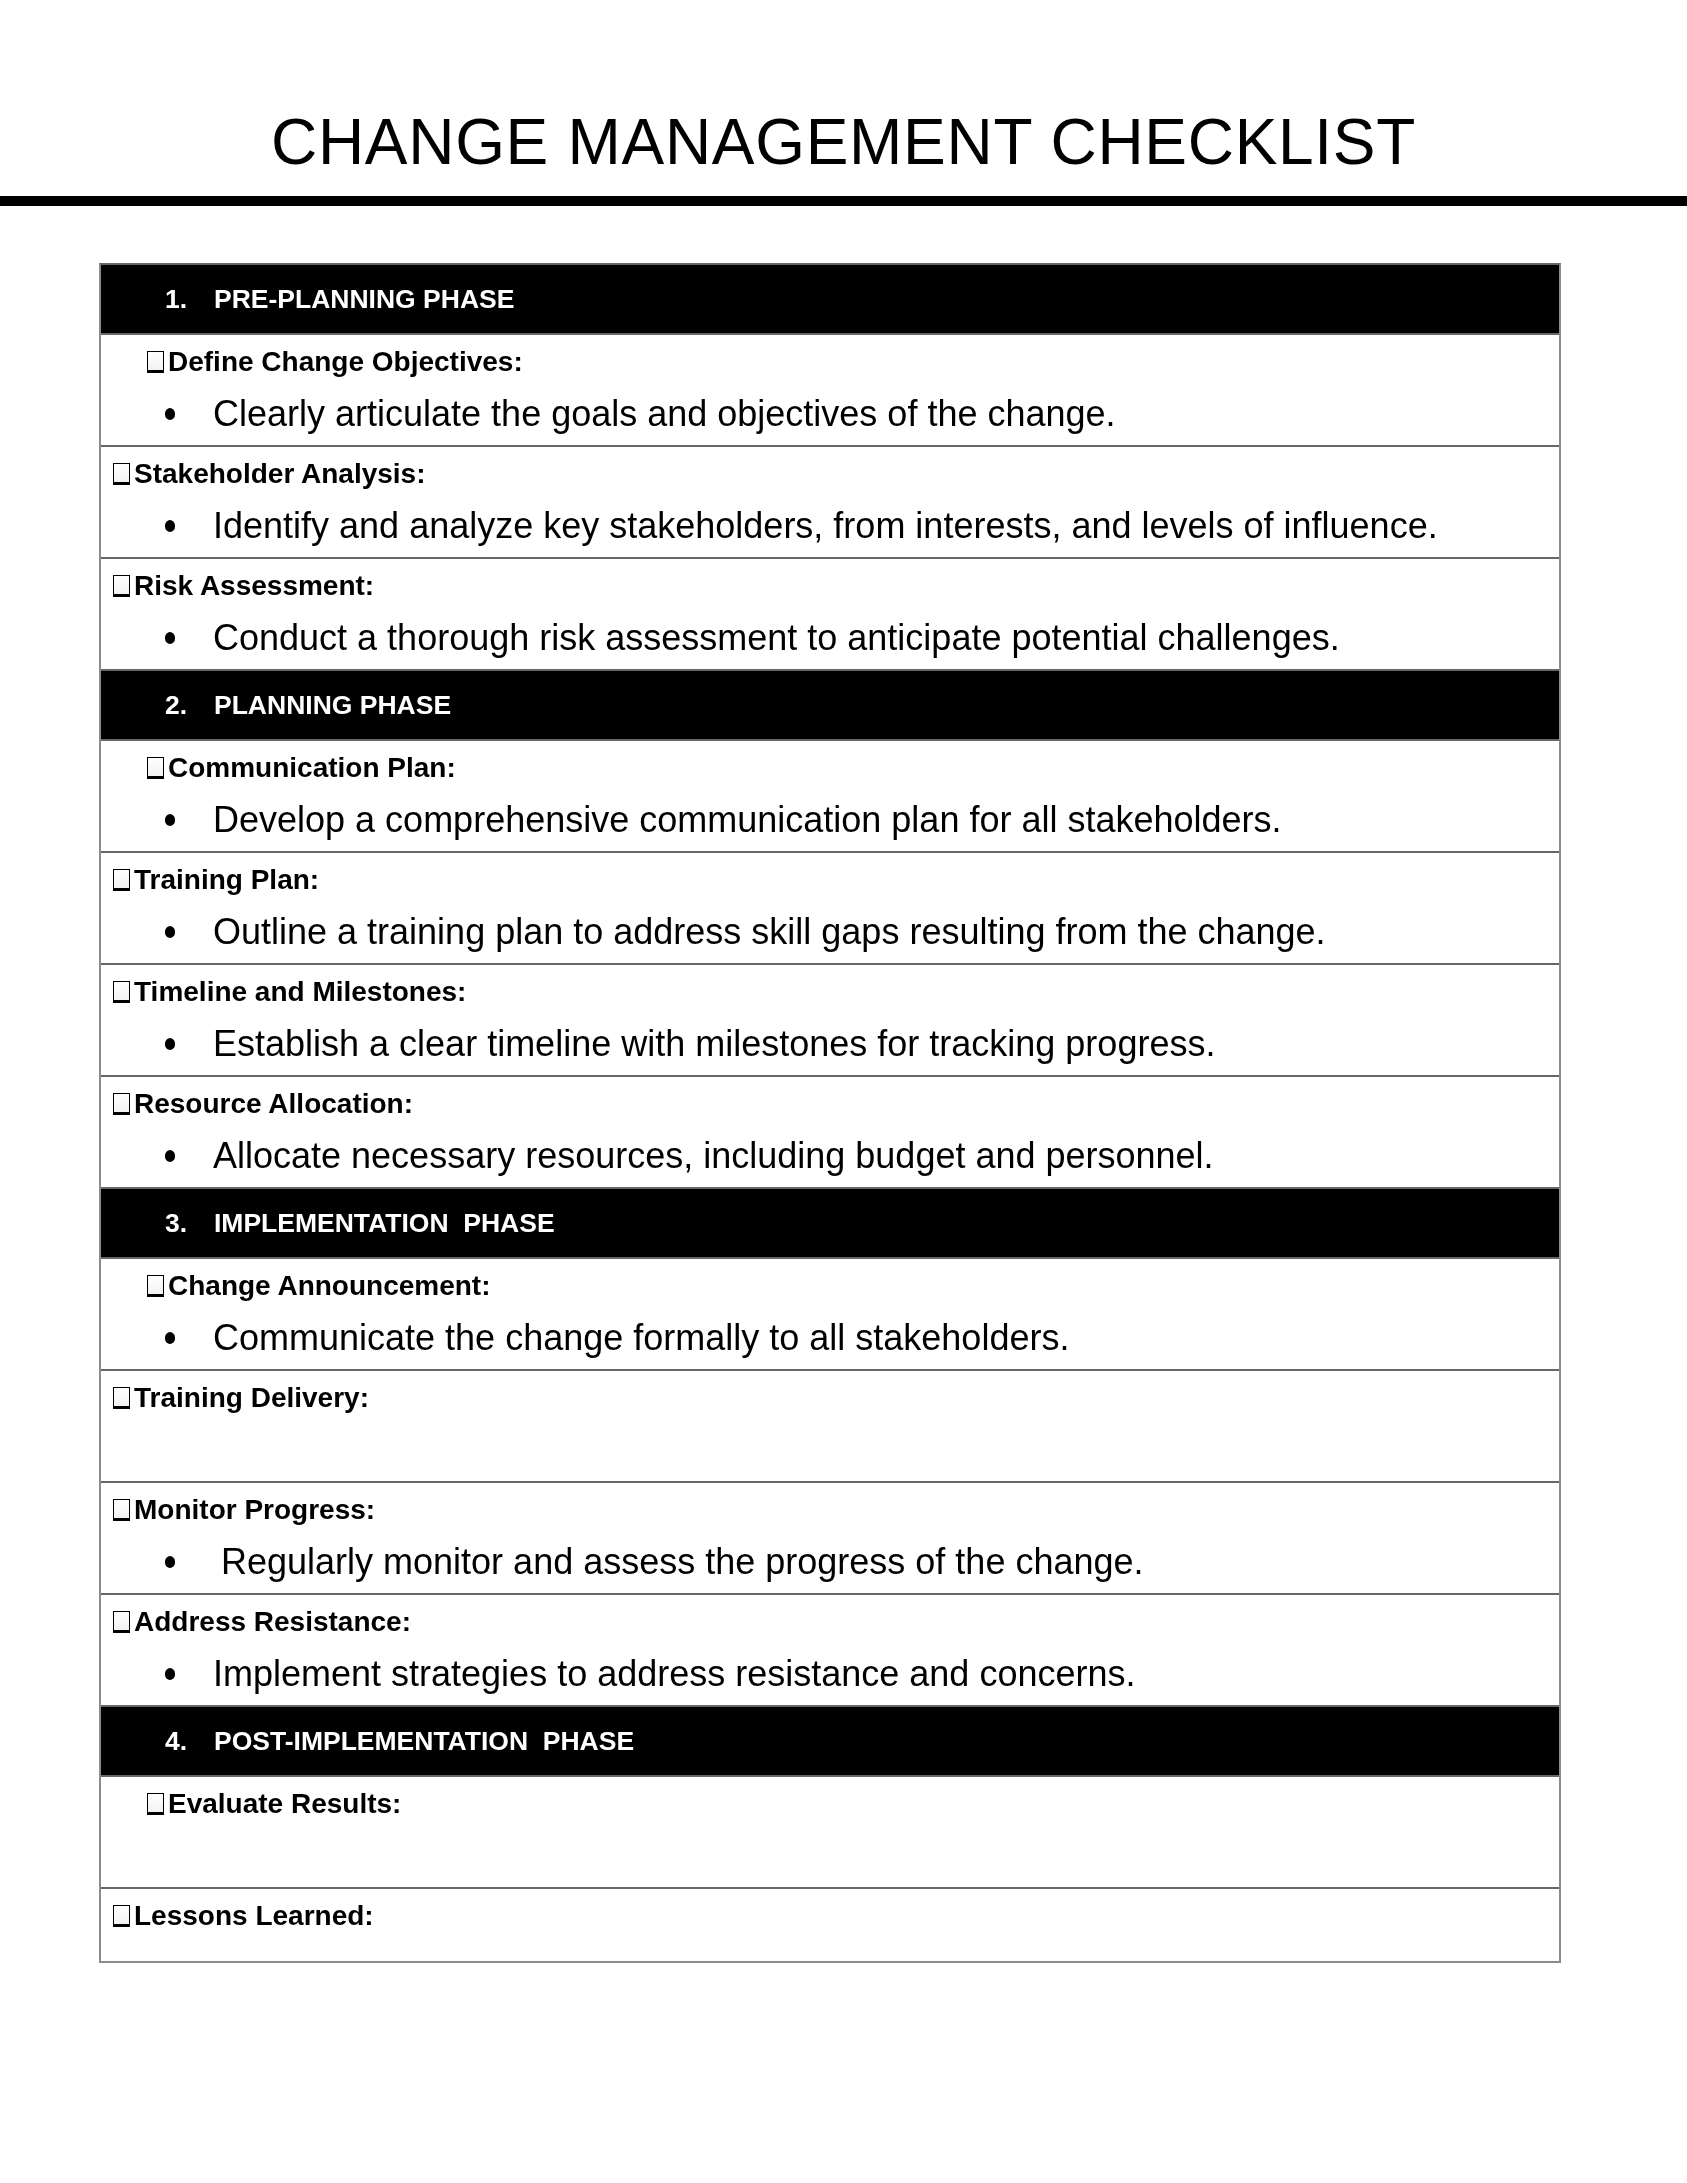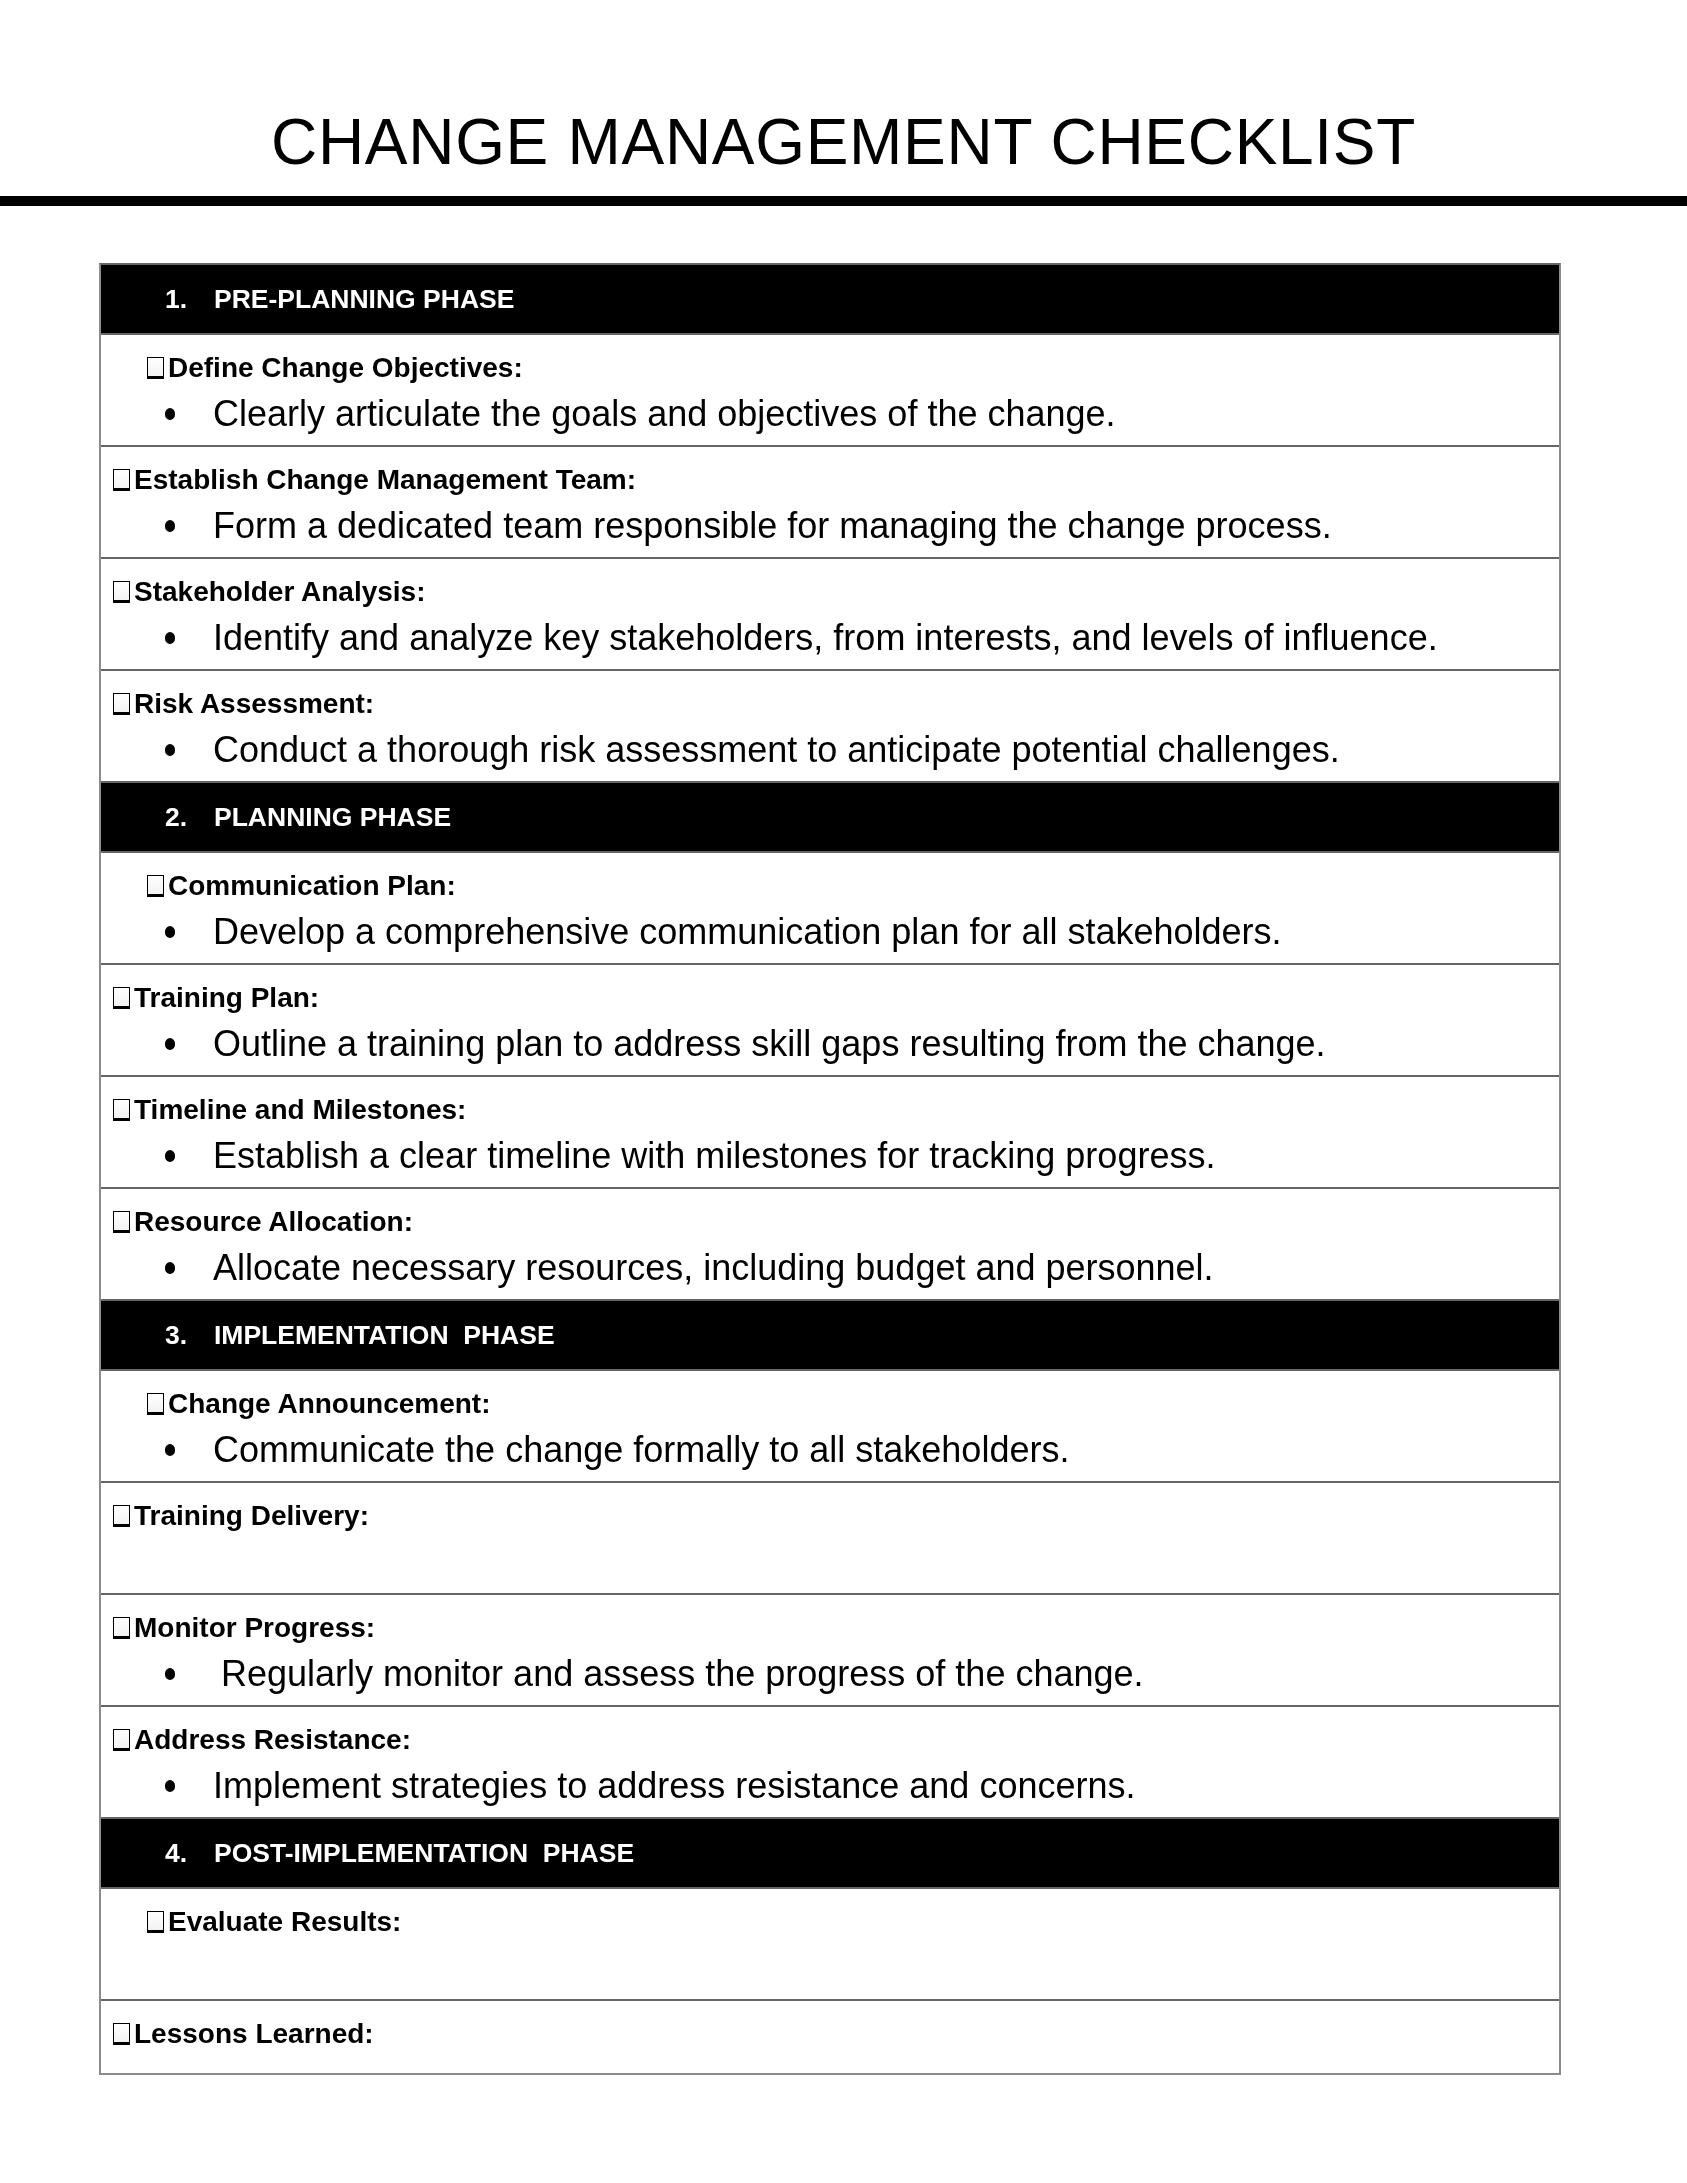--- a/index.html
+++ b/index.html
@@ -9,21 +9,21 @@
            font-size:64px; font-weight:400; letter-spacing:0.7px; line-height:86px; }
   .rule { position:absolute; left:0; top:196px; width:1687px; height:10px; background:#000; }
   .table { position:absolute; left:99px; top:263px; width:1458px;
            border:2px solid #8c8c8c; border-top:2px solid #666; box-sizing:content-box; }
   .phase { background:#000; color:#fff; height:68px; border-bottom:2px solid #666;
            display:flex; align-items:center; font-weight:700; font-size:26.5px;
            font-family:"Liberation Sans", sans-serif; }
   .phase .num { margin-left:64px; width:49px; }
   .item { height:110px; border-bottom:2px solid #666; position:relative; }
   .item.last { height:72px; border-bottom:none; }
-  .item .head { position:absolute; top:17px; left:12px; display:flex; align-items:center;
+  .item .head { position:absolute; top:11px; left:12px; display:flex; align-items:center;
                 font-weight:700; font-size:28px; }
   .item.indent .head { left:46px; }
   .chk { display:inline-block; width:17px; height:22.5px; border:1.7px solid #000;
          border-bottom-width:3.3px; box-sizing:border-box; margin-right:4px;
          background:linear-gradient(#fff,#f2f2f2); }
   .item .desc { position:absolute; top:58px; left:64px; display:flex; align-items:center;
                 font-size:36px; font-weight:400; }
   .bullet { display:inline-block; width:10px; height:11.2px; border-radius:50%; background:#000;
             margin-right:38px; }
   .desc.extra .text { margin-left:8px; }
@@ -41,30 +41,20 @@
     <span>PRE-PLANNING PHASE</span>
   </div>
   <div class="item indent">
     <div class="head">
         <span class="chk"></span>
         <span>Define Change Objectives:</span>
       </div>
     <div class="desc">
         <span class="bullet"></span>
         <span>Clearly articulate the goals and objectives of the change.</span>
-      </div>
-  </div>
-  <div class="item">
-    <div class="head">
-        <span class="chk"></span>
-        <span>Establish Change Management Team:</span>
-      </div>
-    <div class="desc">
-        <span class="bullet"></span>
-        <span>Form a dedicated team responsible for managing the change process.</span>
       </div>
   </div>
   <div class="item">
     <div class="head">
         <span class="chk"></span>
         <span>Stakeholder Analysis:</span>
       </div>
     <div class="desc">
         <span class="bullet"></span>
         <span>Identify and analyze key stakeholders, from interests, and levels of influence.</span>

